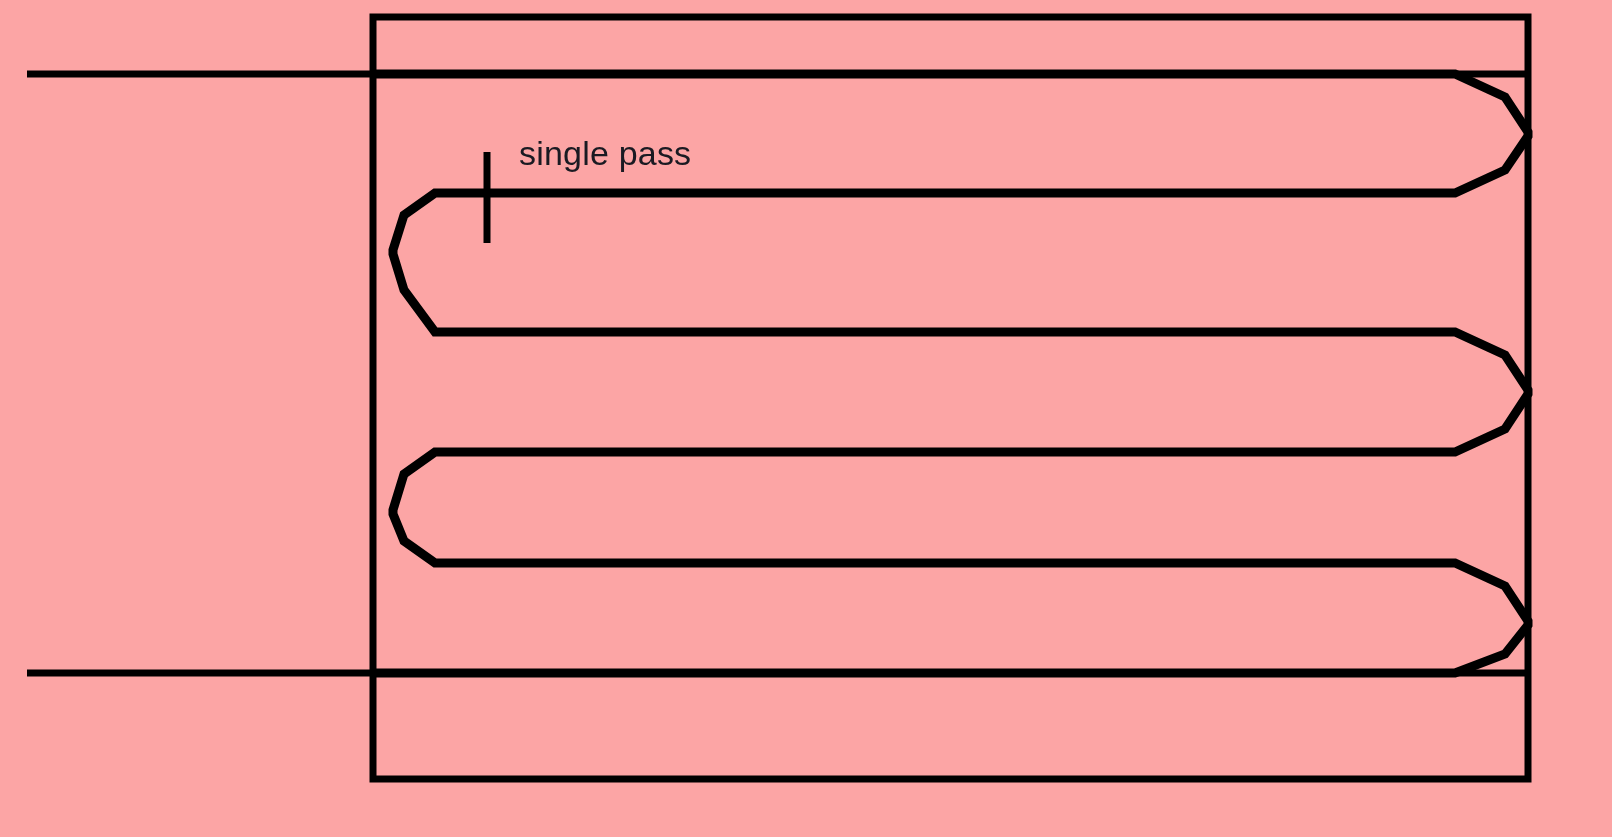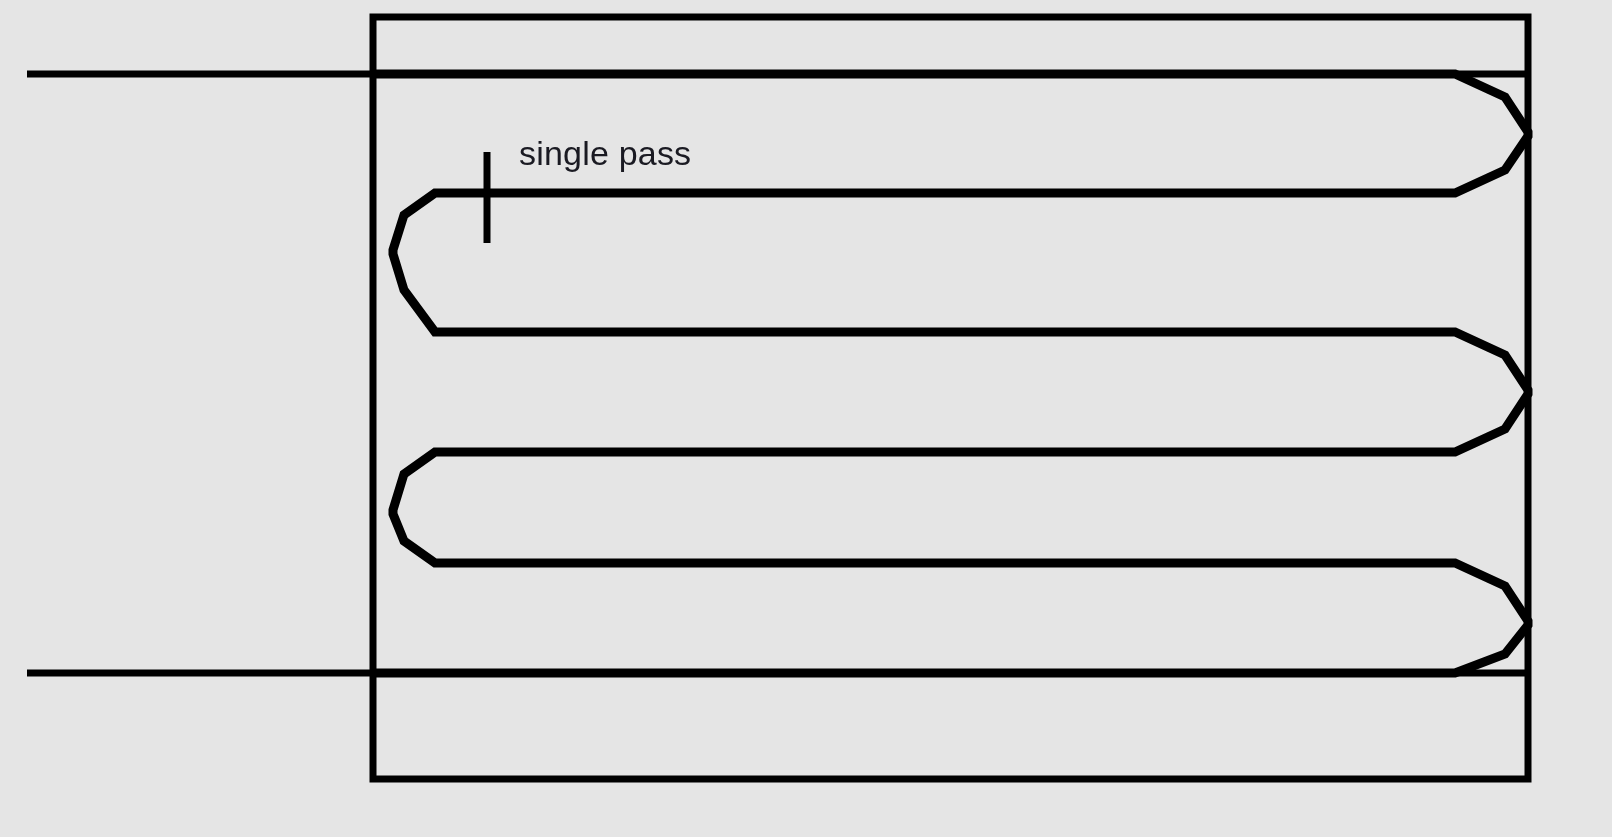--- a/index.html
+++ b/index.html
@@ -8,21 +8,21 @@
     padding: 0;
     background: #ffffff;
   }
   body {
     font-family: "Liberation Sans", sans-serif;
   }
   #stage {
     position: relative;
     width: 1612px;
     height: 837px;
-    background: #e5e5e5;
+    background: #fca5a5;
     overflow: hidden;
   }
   #diagram-svg {
     position: absolute;
     left: 0;
     top: 0;
     width: 1612px;
     height: 837px;
     display: block;
   }

